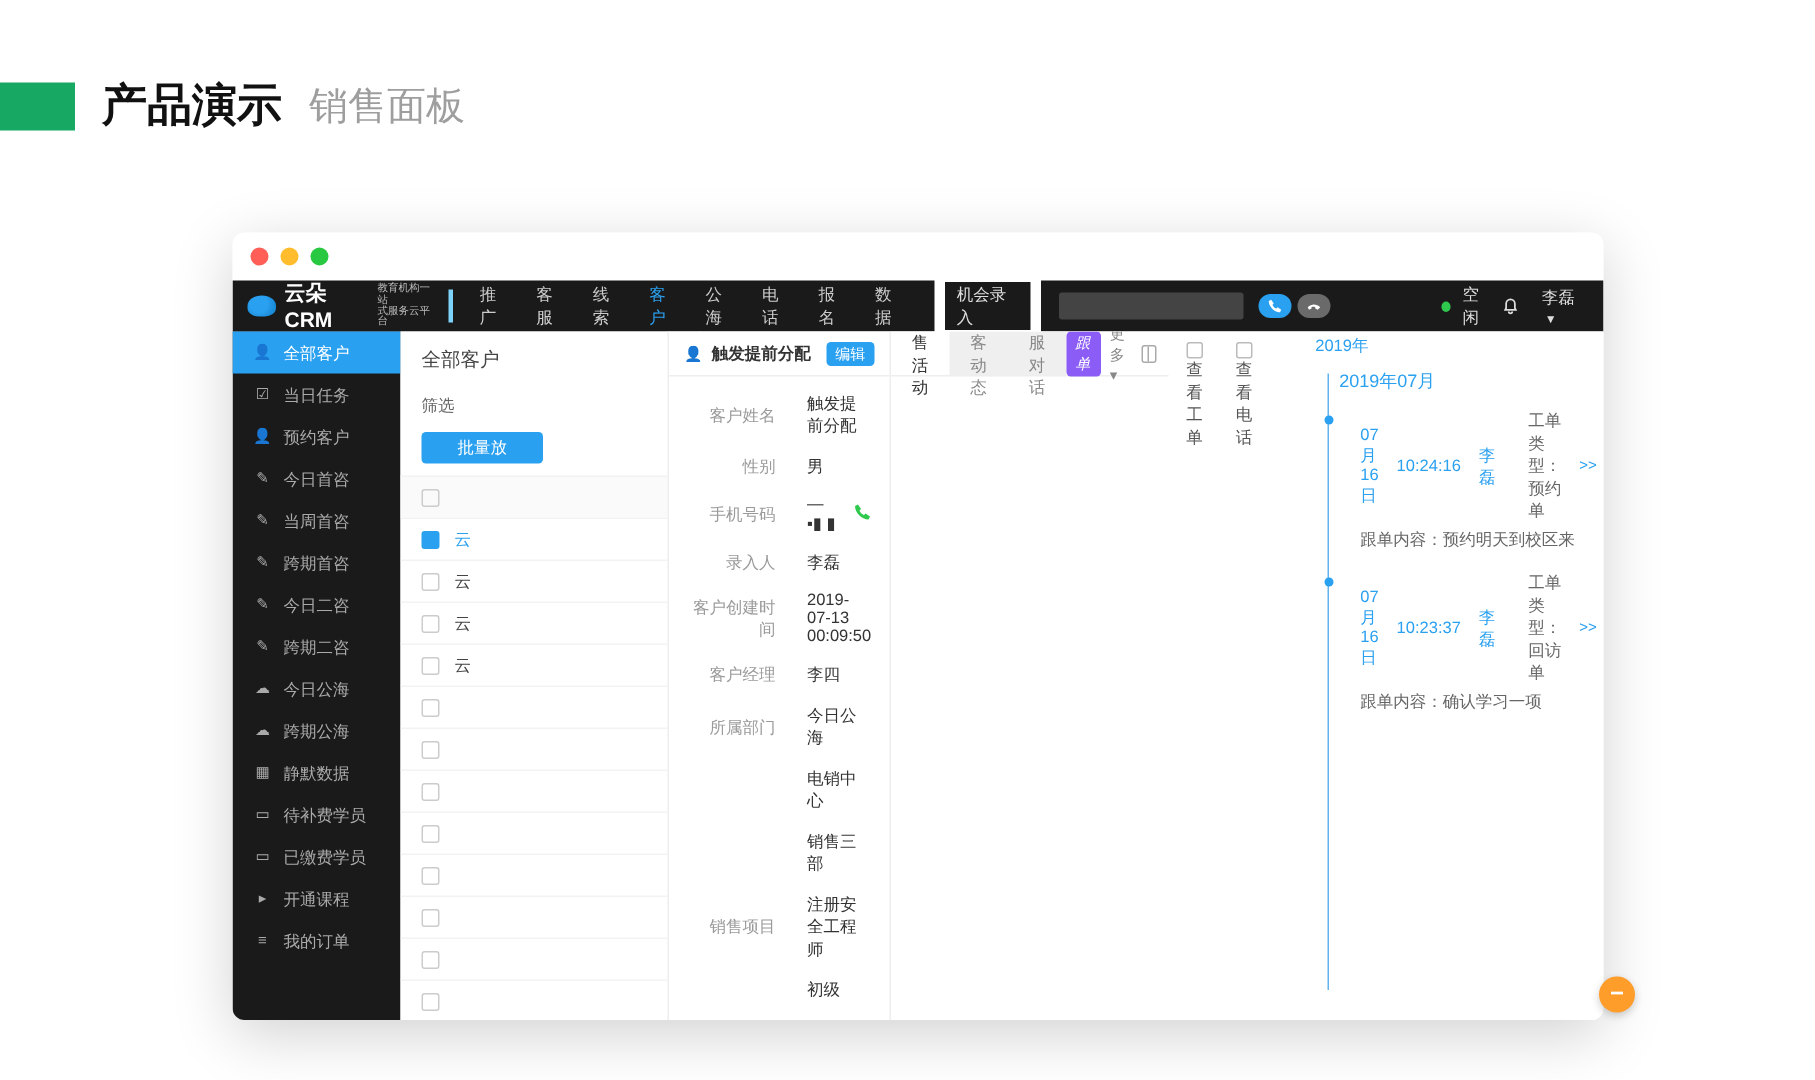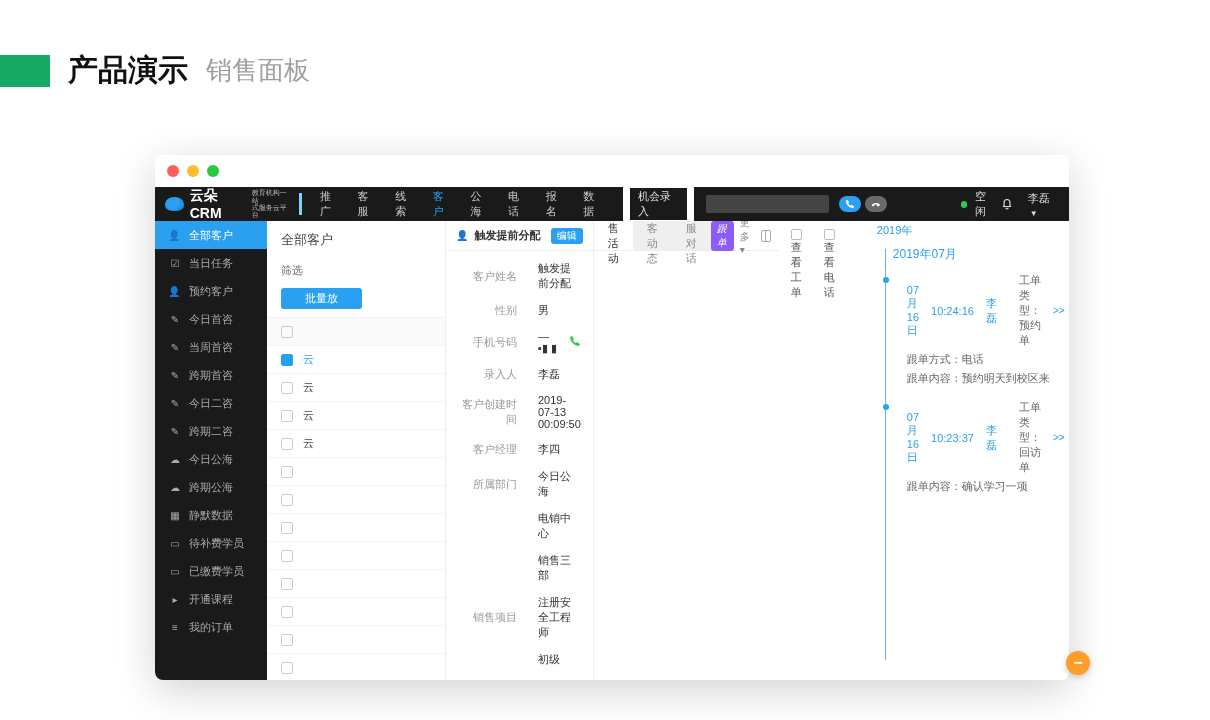--- a/index.html
+++ b/index.html
@@ -487,21 +487,20 @@
             <div class="month">2019年07月</div>
             <div id="entries">
                 <div class="entry">
                   <div class="entry-head">
                     <span class="date">07月16日</span>
                     <span class="time">10:24:16</span>
                     <span class="op">李磊</span>
                     <span class="type">工单类型：预约单</span>
                     <span class="arrow">&gt;&gt;</span>
                   </div>
-                  <div class="entry-sub">跟单方式：电话</div>
                   <div class="entry-sub">跟单内容：预约明天到校区来</div>
                 </div>
                 <div class="entry">
                   <div class="entry-head">
                     <span class="date">07月16日</span>
                     <span class="time">10:23:37</span>
                     <span class="op">李磊</span>
                     <span class="type">工单类型：回访单</span>
                     <span class="arrow">&gt;&gt;</span>
                   </div>

